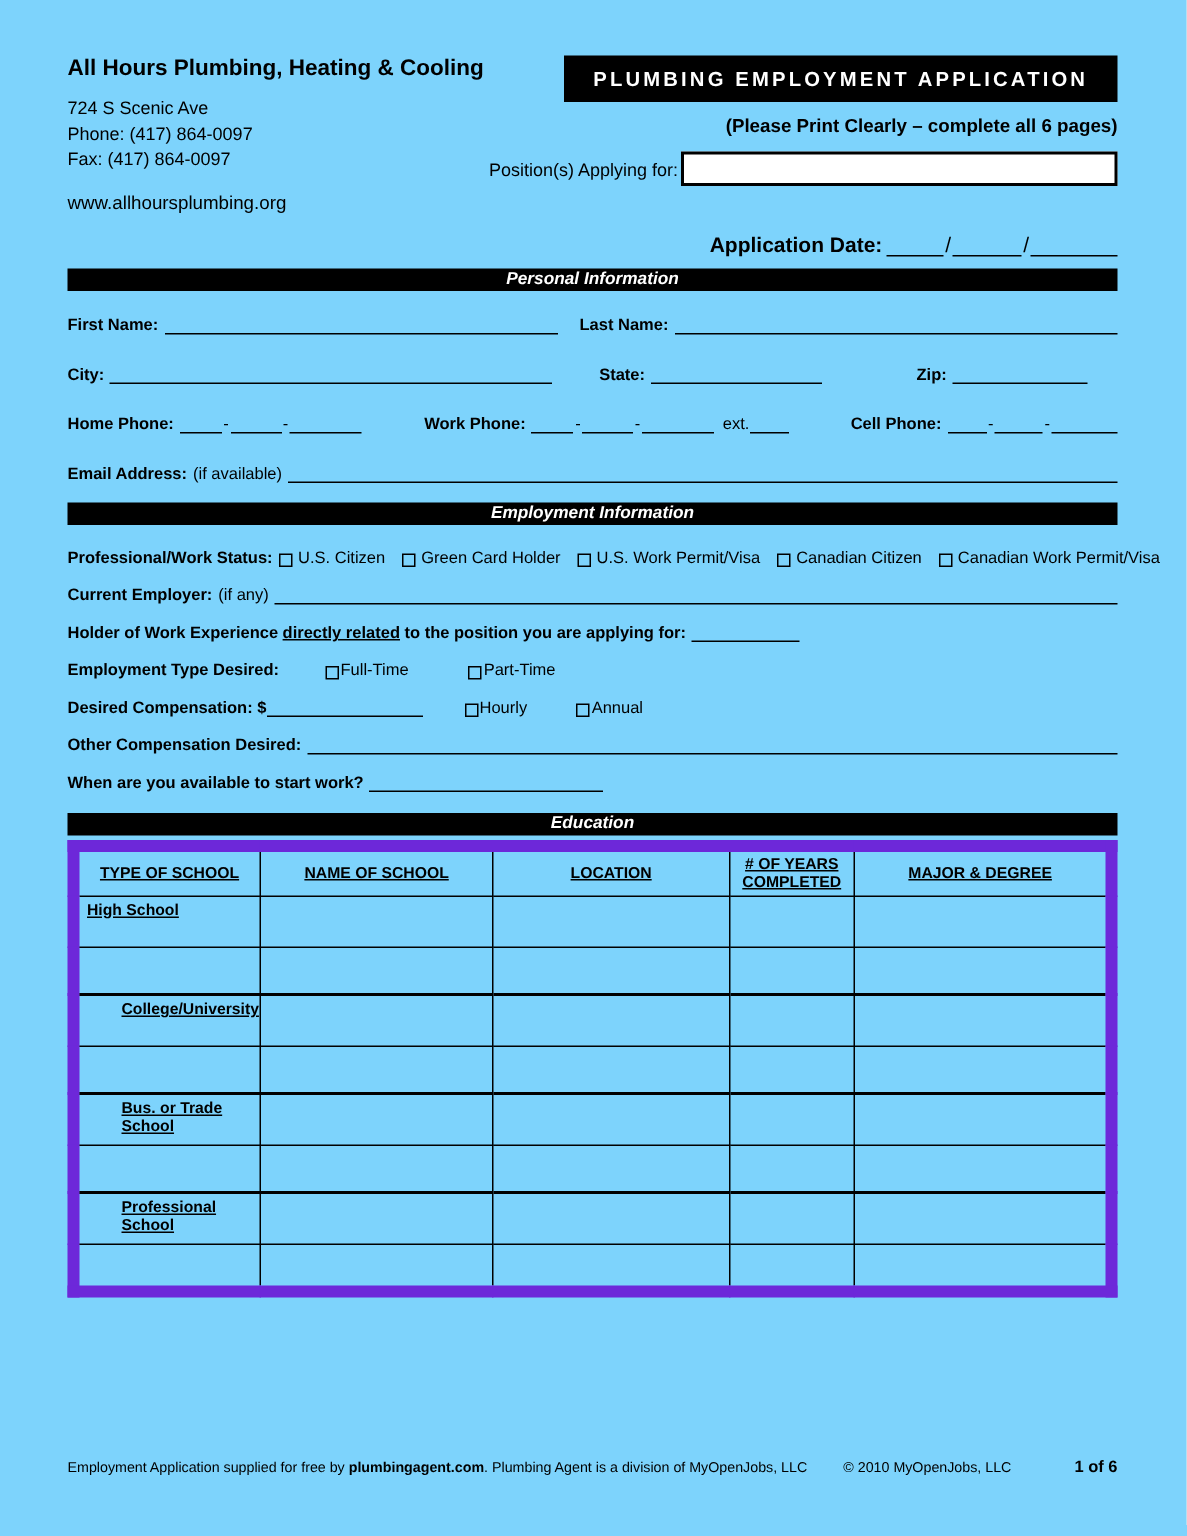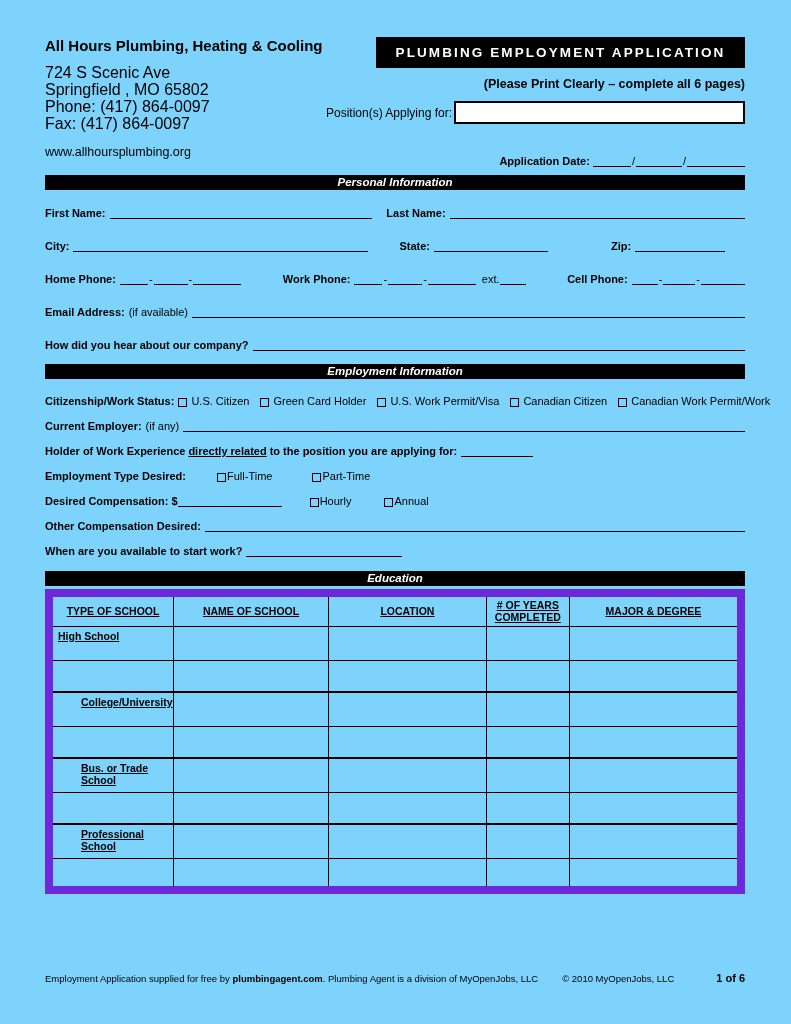--- a/index.html
+++ b/index.html
@@ -6,33 +6,33 @@
   html,body { margin:0; padding:0; background:#e8e8e8; }
   .page {
     width:791px; height:1024px; margin:0 auto; background:#7dd3fc;
     position:relative; font-family:"Liberation Sans", sans-serif; color:#000;
     padding:37px 46px 0 45px;
   }
   
   .top-header { display:flex; justify-content:space-between; }
   .company-block { width:300px; }
   .company-name { font-size:15px; font-weight:bold; margin-bottom:10px; }
-  .company-line { font-size:16px; line-height:17px; }
+  .company-line { font-size:12px; line-height:17px; }
   .company-site { font-size:12.5px; margin-top:13px; }
   .header-right { width:420px; display:flex; flex-direction:column; align-items:flex-end; }
   .title-bar {
     width:369px; height:31px; background:#000; color:#fff;
     display:flex; align-items:center; justify-content:center;
     font-size:13.5px; font-weight:bold; letter-spacing:2.1px;
   }
   .subtitle { margin-top:9px; font-size:12.5px; font-weight:bold; }
   .position-row { margin-top:10px; display:flex; align-items:center; width:419px; }
   .position-label { font-size:12px; font-weight:normal; white-space:nowrap; margin-right:2px; }
   .position-box { flex:1; height:23px; border:2px solid #000; background:#fff; }
-  .appdate-row { margin-top:31px; display:flex; align-items:flex-end; font-size:11px;justify-content:space-between; }
+  .appdate-row { margin-top:31px; display:flex; align-items:flex-end; font-size:14px;justify-content:space-between; }
   .appdate-label { font-weight:bold; margin-right:3px; }
   .seg { display:inline-block; border-bottom:1px solid #000; height:12px; }
   .slash,.dash { margin:0 1px; }
   
   .section-bar {
     height:15px; background:#000; color:#fff; text-align:center;
     font-size:11.5px; font-weight:bold; line-height:15px;font-style:italic;
   }
   .bar-personal { margin-top:8px; }
   .bar-employment { margin-top:13px; }
@@ -72,21 +72,20 @@
 </style>
 </head>
 <body>
 
 <div class="page">
 
   <div class="top-header">
     <div class="company-block">
       <div class="company-name">All Hours Plumbing, Heating &amp; Cooling</div>
       <div class="company-line">724 S Scenic Ave</div>
-      <div class="company-line">Springfield , MO 65802</div>
       <div class="company-line">Phone: (417) 864-0097</div>
       <div class="company-line">Fax: (417) 864-0097</div>
       <div class="company-site">www.allhoursplumbing.org</div>
     </div>
     <div class="header-right">
       <div class="title-bar">PLUMBING EMPLOYMENT APPLICATION</div>
       <div class="subtitle">(Please Print Clearly – complete all 6 pages)</div>
       <div class="position-row">
         <span class="position-label">Position(s) Applying for:</span>
         <span class="position-box"></span>
@@ -144,49 +143,45 @@
         <span class="seg" style="width:32px"></span>
         <span class="dash">-</span>
         <span class="seg" style="width:44px"></span>
       </span>
     </div>
     <div class="frow">
       <span class="lbl">Email Address:</span>
       <span class="note">(if available)</span>
       <span class="fill"></span>
     </div>
-    <div class="frow">
-      <span class="lbl">How did you hear about our company?</span>
-      <span class="fill"></span>
-    </div>
   </div>
 
   <div class="section-bar bar-employment">Employment Information</div>
   <div class="employment">
     <div class="frow first">
-      <span class="lbl">Citizenship/Work Status:</span>
+      <span class="lbl">Professional/Work Status:</span>
       <span class="opt">
         <span class="cb"></span>
         <span>U.S. Citizen</span>
       </span>
       <span class="opt">
         <span class="cb"></span>
         <span>Green Card Holder</span>
       </span>
       <span class="opt">
         <span class="cb"></span>
         <span>U.S. Work Permit/Visa</span>
       </span>
       <span class="opt">
         <span class="cb"></span>
         <span>Canadian Citizen</span>
       </span>
       <span class="opt">
         <span class="cb"></span>
-        <span>Canadian Work Permit/Work</span>
+        <span>Canadian Work Permit/Visa</span>
       </span>
     </div>
     <div class="frow">
       <span class="lbl">Current Employer:</span>
       <span class="note">(if any)</span>
       <span class="fill"></span>
     </div>
     <div class="frow">
       <span class="lbl sp" style="margin-right:3px">Holder of Work Experience</span>
       <span class="lbl ul" style="margin-right:3px">directly related</span>

